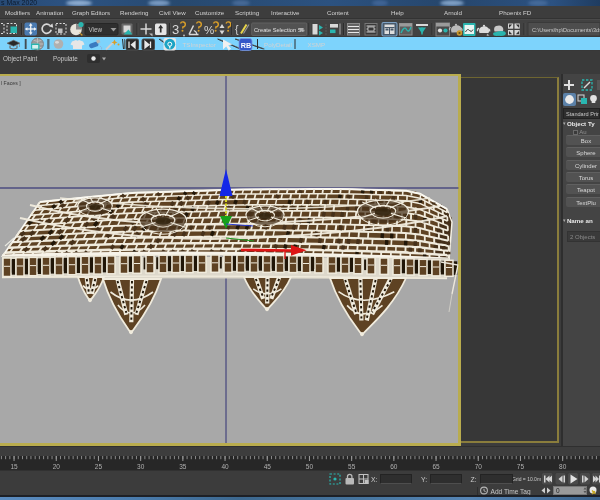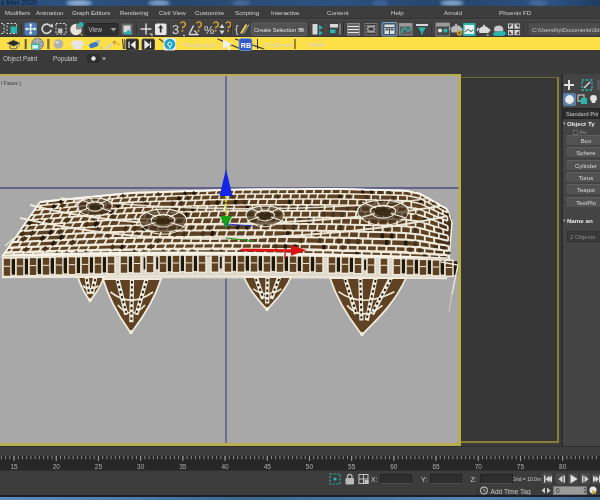--- a/index.html
+++ b/index.html
@@ -6,21 +6,21 @@
 .abs{position:absolute}
 
 #title{left:0;top:0;width:600px;height:6px;background:linear-gradient(90deg,#274a75 0%,#2d5382 12%,#27496f 30%,#2c5280 55%,#26466c 75%,#2c5282 92%,#1f3c60 100%)}
 #title .blob{position:absolute;top:0;height:6px;border-radius:50%;filter:blur(1.6px);opacity:0.85}
 #titletext{position:absolute;left:1px;top:-1px;font-size:7px;color:#0d1b2e;letter-spacing:0}
 
 #menubar{left:0;top:6px;width:600px;height:13px;background:#3d3d3d;border-bottom:1px solid #333}
 .mi{position:absolute;top:3px;font-size:6.2px;color:#d2d2d2;white-space:nowrap}
 
 #row1{left:0;top:19px;width:600px;height:18px;background:#424242;border-top:1px solid #4a4a4a;border-bottom:1px solid #363636}
-#row2{left:0;top:37px;width:600px;height:14px;background:#fde047;border-bottom:1px solid #383838}
+#row2{left:0;top:37px;width:600px;height:14px;background:#7dd3fc;border-bottom:1px solid #383838}
 #tabrow{left:0;top:51px;width:600px;height:23px;background:#3a3a3a}
 .tabtxt{position:absolute;top:4px;font-size:6.3px;color:#c8c8c8}
 
 #vp1{left:0;top:76px;width:459px;height:367px;background:#a8a8a8}
 #ybT{left:0;top:74px;width:461px;height:2px;background:#b9ac4e}
 #ybR{left:458px;top:74px;width:3px;height:371px;background:#b9ac4e}
 #ybB{left:0;top:443px;width:461px;height:3px;background:#b9ac4e}
 #vp2{left:461px;top:77px;width:98px;height:366px;background:#373737;border-right:2px solid #8a7d3c;border-bottom:2px solid #8a7d3c;border-top:1px solid #6e6531}
 #vp2top{left:461px;top:74px;width:100px;height:3px;background:#3c3c3c}
 #panelgap{left:561px;top:74px;width:2px;height:372px;background:#2e2e2e}

